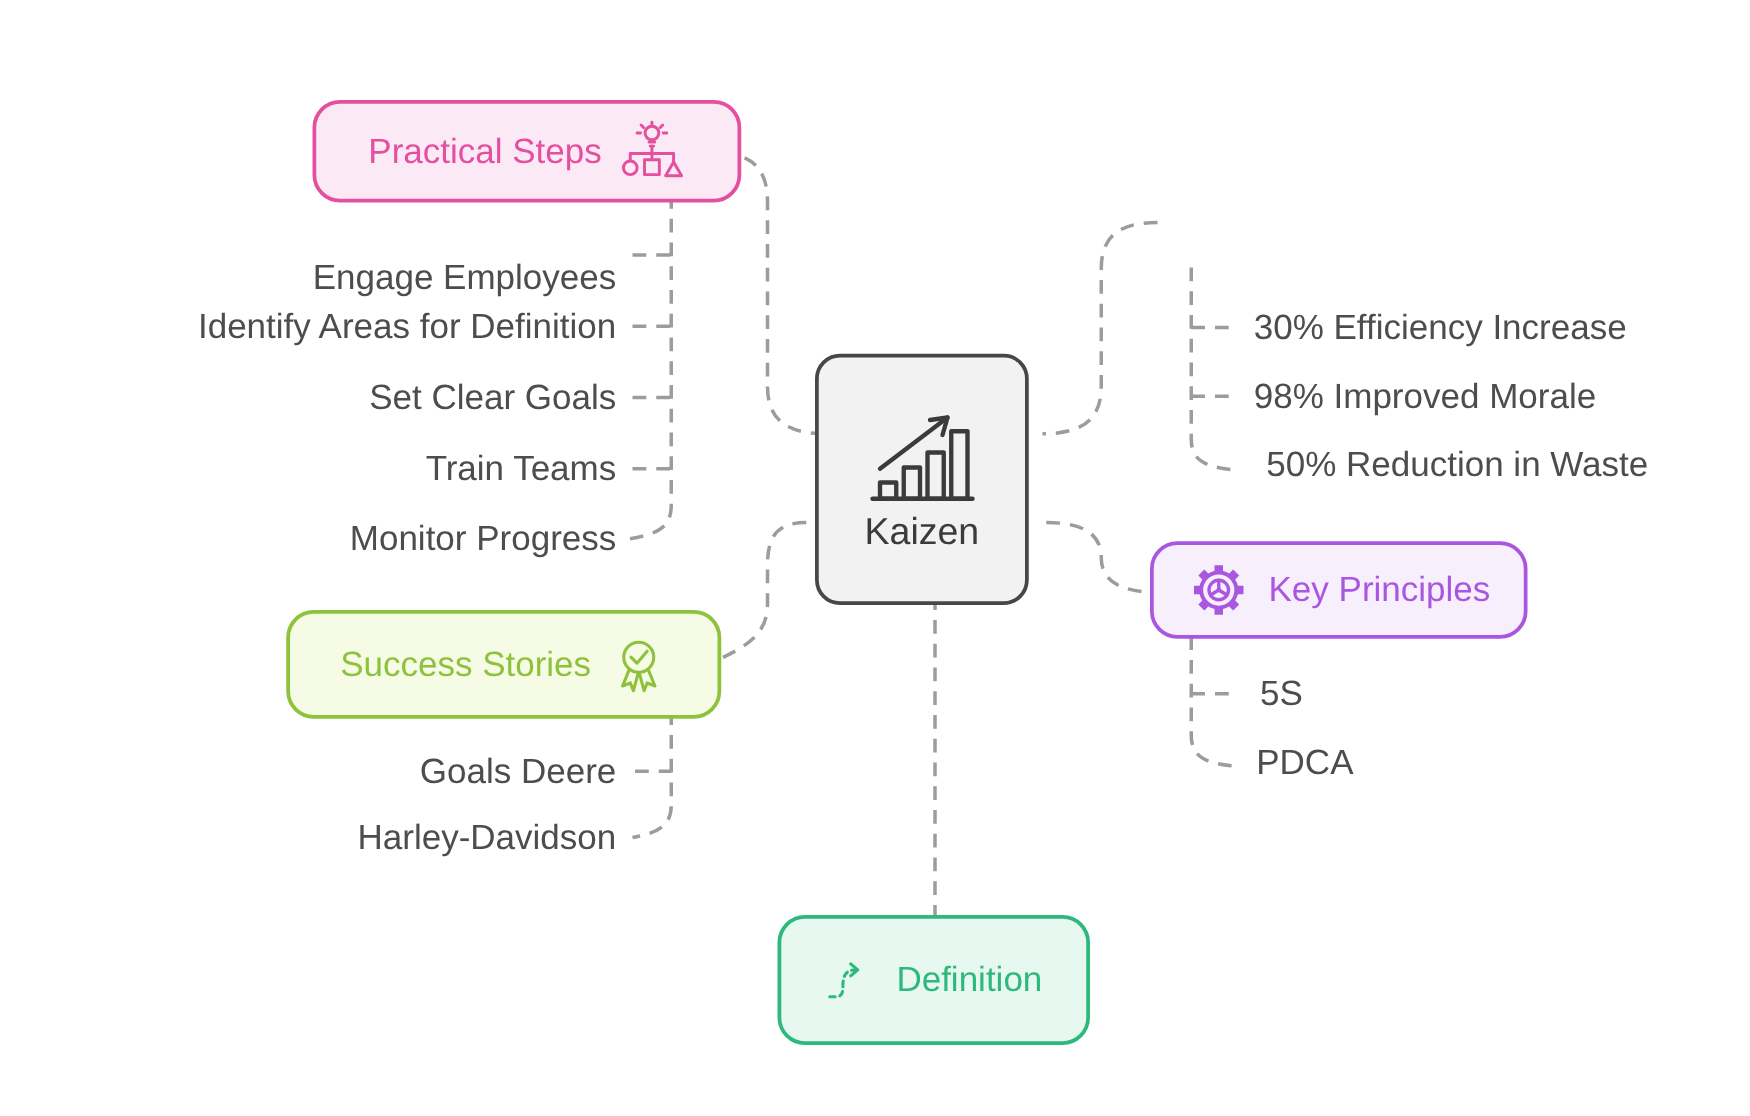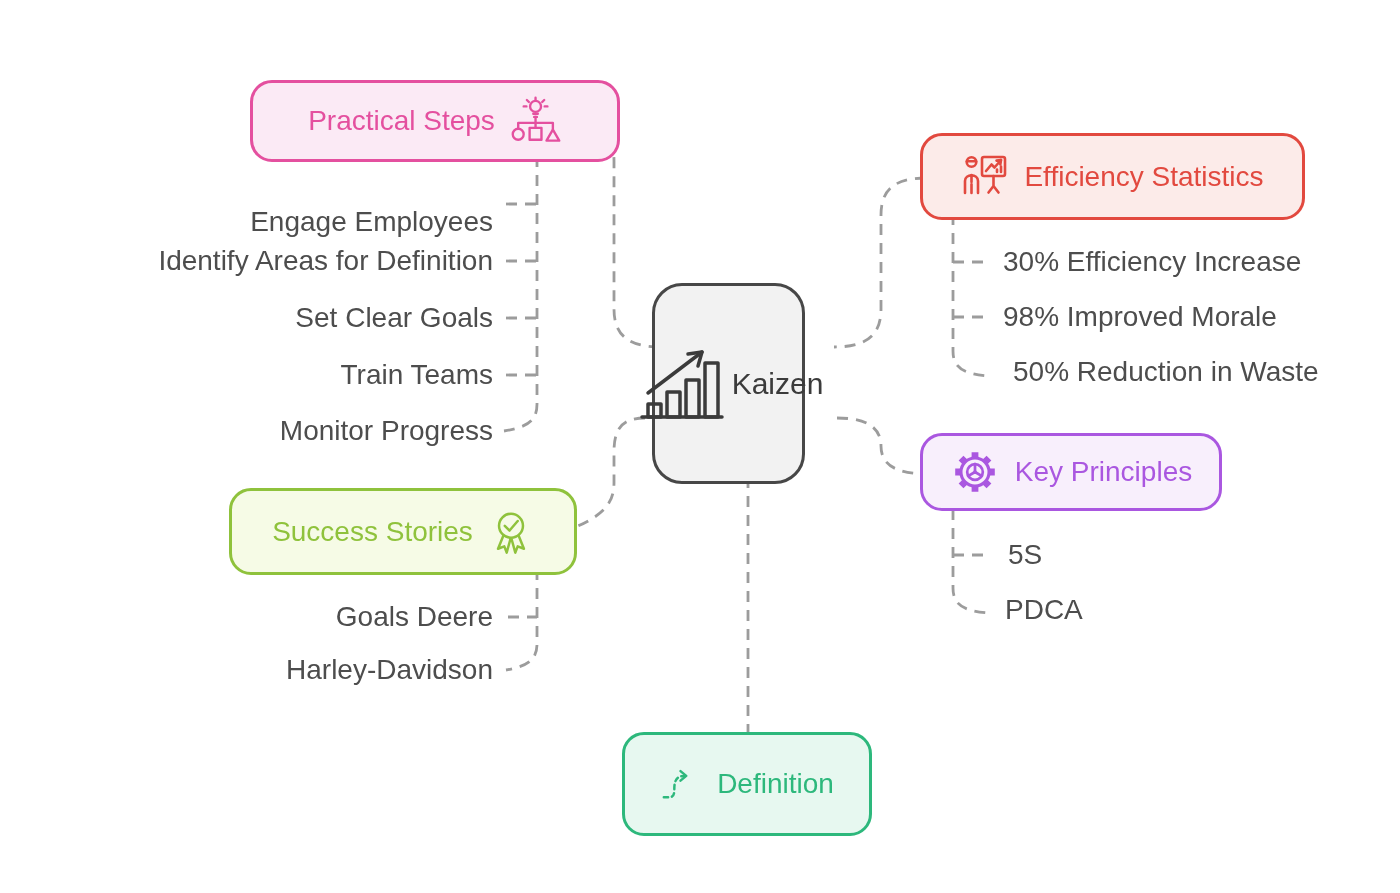--- a/index.html
+++ b/index.html
@@ -11,28 +11,28 @@
   .connectors path{
     fill:none;stroke:var(--conn,#9c9c9c);stroke-width:2.8;stroke-dasharray:11 8;
   }
   .node{
     position:absolute;display:flex;align-items:center;justify-content:center;gap:15px;
     border:3px solid var(--border,#444);background:var(--fill,#f2f2f2);color:var(--text,#333);
     border-radius:22px;box-sizing:border-box;white-space:nowrap;
   }
   .node .label{font-size:28px;font-weight:400;}
   .node svg{flex:0 0 auto;fill:none;stroke:currentColor;stroke-width:2.6;stroke-linecap:round;stroke-linejoin:round;}
-  .node-ps{left:250px;top:80px;width:370px;height:82px;}
+  .node-ps{left:250px;top:80px;width:343px;height:82px;}
   .node-es{left:920px;top:133px;width:385px;height:87px;}
   .node-kp{left:920px;top:433px;width:302px;height:78px;}
   .node-ss{left:229px;top:488px;width:348px;height:87px;}
   .node-def{left:622px;top:732px;width:250px;height:104px;}
   .node-central{
-    left:652px;top:283px;width:153px;height:201px;flex-direction:row;gap:2px;
-    border-radius:30px;
+    left:652px;top:283px;width:171px;height:201px;flex-direction:column;gap:2px;
+    border-radius:20px;
   }
   .node-central .label{font-size:30px;}
   .node-central svg{stroke-width:3.5;}
   .item{
     position:absolute;font-size:28px;line-height:34px;color:var(--item-color,#4d4d4d);
     white-space:nowrap;
     text-align:right;
   }
   .item.l{right:907px;text-align:right;}
 </style>
@@ -85,34 +85,20 @@
       <circle cx="28" cy="10" r="6"></circle>
       <path d="M28 0.5 V3 M18.5 3 L20.7 5.2 M37.5 3 L35.3 5.2 M15 10 H18 M38 10 H41"></path>
       <path d="M25.5 18 H30.5 M26.5 21.5 H29.5"></path>
       <path d="M9 28 H47 M9 28 V34 M28 21.5 V33.5 M47 28 V35"></path>
       <circle cx="9" cy="40.5" r="6"></circle>
       <rect x="21.5" y="33.5" width="13" height="13"></rect>
       <path d="M40 47.5 L47 35.5 L54 47.5 Z"></path>
     </svg>
   </div>
 
-  <div class="node node-es" style="--border: #e2493f; --fill: #fcebe9; --text: #e2493f;">
-    <svg width="48" height="48" viewBox="0 0 48 48">
-      <circle cx="10.5" cy="9" r="4.8"></circle>
-      <path d="M6 8.2 H15"></path>
-      <path d="M4 40 V28 C4 20.5 17 20.5 17 28 V40"></path>
-      <path d="M10.5 22 V29 M10.5 40 V31"></path>
-      <rect x="21" y="4" width="23" height="19" rx="2"></rect>
-      <path d="M25 18 L30.5 11.5 L33.5 14.5 L40 7"></path>
-      <path d="M40 7 L35.5 7.6 M40 7 L39.3 11.5"></path>
-      <path d="M36 19 V16.5 M40 19 V13.5"></path>
-      <path d="M32.5 23 V33 M32.5 33 L27.5 39.5 M32.5 33 L37.5 39.5"></path>
-    </svg>
-    <span class="label">Efficiency Statistics</span>
-  </div>
 
   <div class="node node-kp" style="--border: #aa57e0; --fill: #f8effc; --text: #aa57e0;">
     <svg width="50" height="50" viewBox="0 0 48 48">
       <path stroke-width="6.5" stroke-linecap="butt" d="M37 24 H43 M24 37 V43 M11 24 H5 M24 11 V5 M33.2 33.2 L37.4 37.4 M14.8 33.2 L10.6 37.4 M14.8 14.8 L10.6 10.6 M33.2 14.8 L37.4 10.6"></path>
       <circle cx="24" cy="24" r="13.5" stroke-width="3"></circle>
       <circle cx="24" cy="24" r="7.5"></circle>
       <path d="M24 23 V16.5 M24 24 L17.7 27.8 M24 24 L30.3 27.8"></path>
       <circle cx="24" cy="24" r="1.8" fill="currentColor" stroke="none"></circle>
     </svg>
     <span class="label">Key Principles</span>

